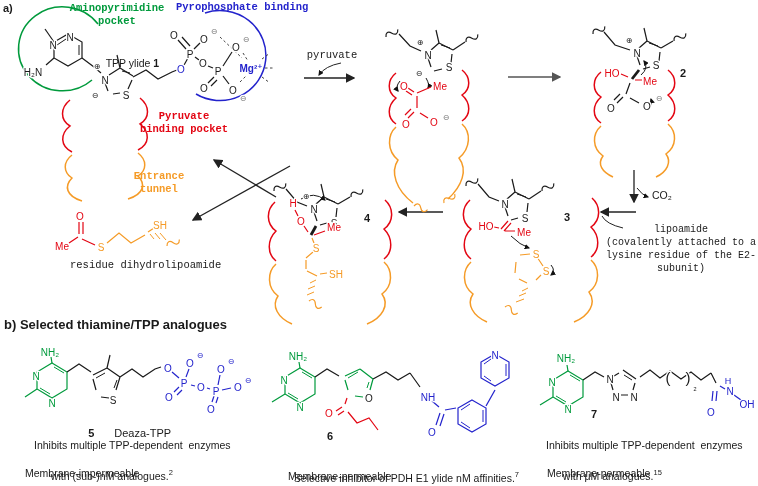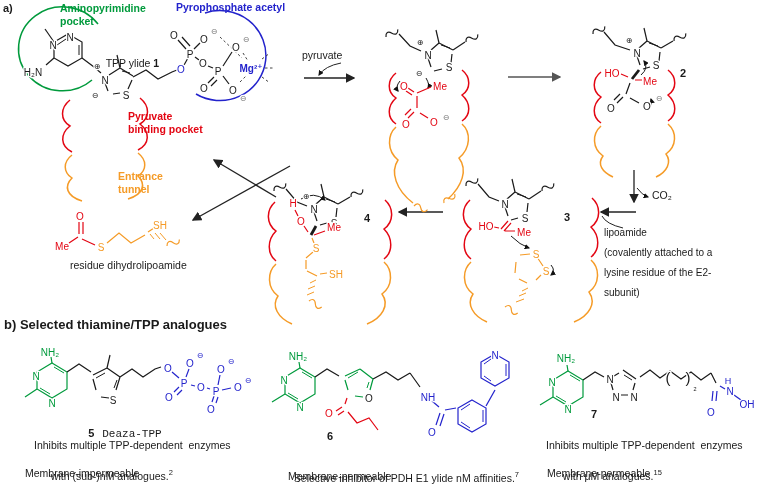--- a/index.html
+++ b/index.html
@@ -1,30 +1,30 @@
 <!DOCTYPE html>
 <html><head>
 <meta charset="utf-8">
 <style>
   html,body{margin:0;padding:0;}
   body{width:758px;height:486px;position:relative;background:#fff;overflow:hidden;
        font-family:"Liberation Sans","DejaVu Sans",sans-serif;color:#1a1a1a;}
   .lbl{position:absolute;font-size:10.5px;line-height:13px;white-space:pre;}
-  .c{}
+  .c{text-align:center;font-family:Liberation Mono, monospace;}
   .b{font-weight:bold;}
   .green{color:#009a3c}
   .blue{color:#2323cc}
   .red{color:#e30613}
   .orange{color:#f59b27}
-  .small{font-size:10px;line-height:20px;}
+  .small{font-size:10px;line-height:13px;}
   sup{font-size:7.5px;}
   svg.canvas{position:absolute;left:0;top:0;}
   .atom{font-family:"Liberation Sans","DejaVu Sans",sans-serif;
         paint-order:stroke;stroke:#fff;stroke-width:2.6px;stroke-linejoin:round;}
-  .name-gap{margin-left:8px;font-family:Liberation Mono, monospace;}
+  .name-gap{margin-left:20px;}
 </style>
 </head>
 <body>
 
 <svg class="canvas" width="758" height="486" viewBox="0 0 758 486">
   <defs>
     <marker id="ah" viewBox="0 0 10 10" refX="8.5" refY="5" markerWidth="7.5" markerHeight="7.5" orient="auto">
       <path d="M0,0 L10,5 L0,10 z" fill="#222"></path>
     </marker>
     <marker id="ahg" viewBox="0 0 10 10" refX="8.5" refY="5" markerWidth="7.5" markerHeight="7.5" orient="auto">
@@ -328,21 +328,21 @@
       <text x="730" y="394.5" fill="#2323cc" font-size="10" text-anchor="middle" class="atom">N</text>
       <text x="747" y="407.5" fill="#2323cc" font-size="10" text-anchor="middle" class="atom">OH</text>
     </g>
 </svg>
 
 <div class="lbl b" style="left:3px;top:2px;font-size:11px">a)</div>
 
 <div class="lbl b green c" style="left:60px;top:2px;width:114px">Aminopyrimidine
 pocket</div>
 
-<div class="lbl b blue c" style="left:176px;top:1px;width:128px">Pyrophosphate acetyl</div>
+<div class="lbl b blue c" style="left:176px;top:1px;width:128px">Pyrophosphate binding</div>
 
 <div class="lbl" style="left:100px;top:44px">
   <span>TPP ylide </span><span class="b">1</span>
 </div>
 
 <div class="lbl b red c" style="left:128px;top:110px;width:112px">Pyruvate
 binding pocket</div>
 
 <div class="lbl b orange c" style="left:118px;top:170px;width:82px">Entrance
 tunnel</div>

